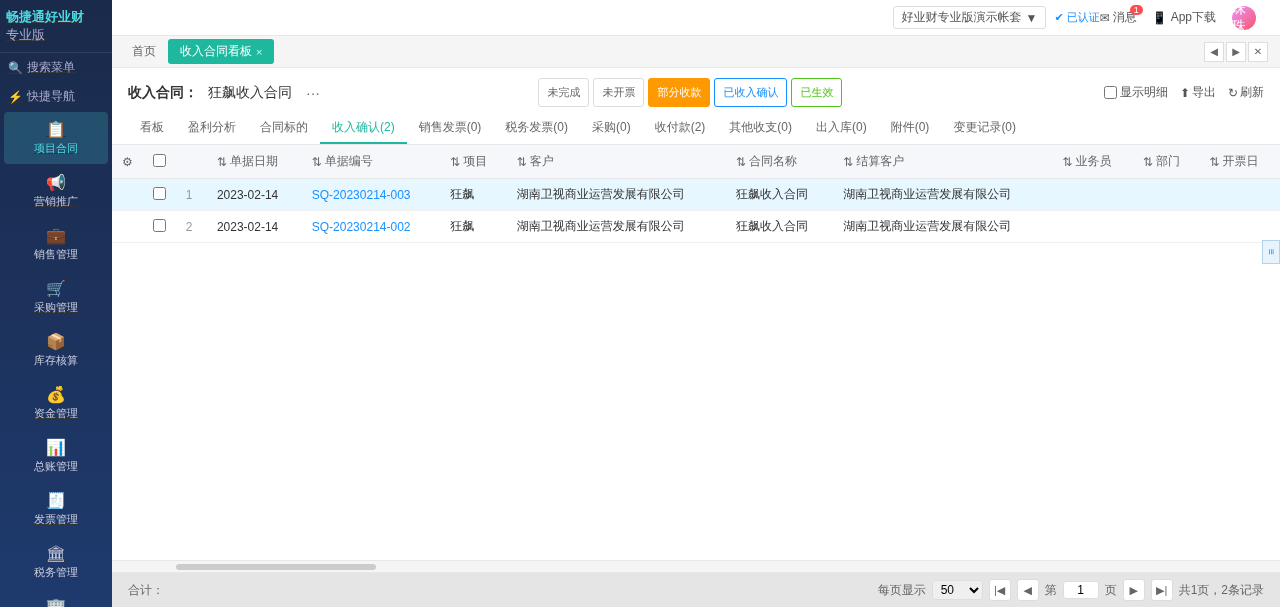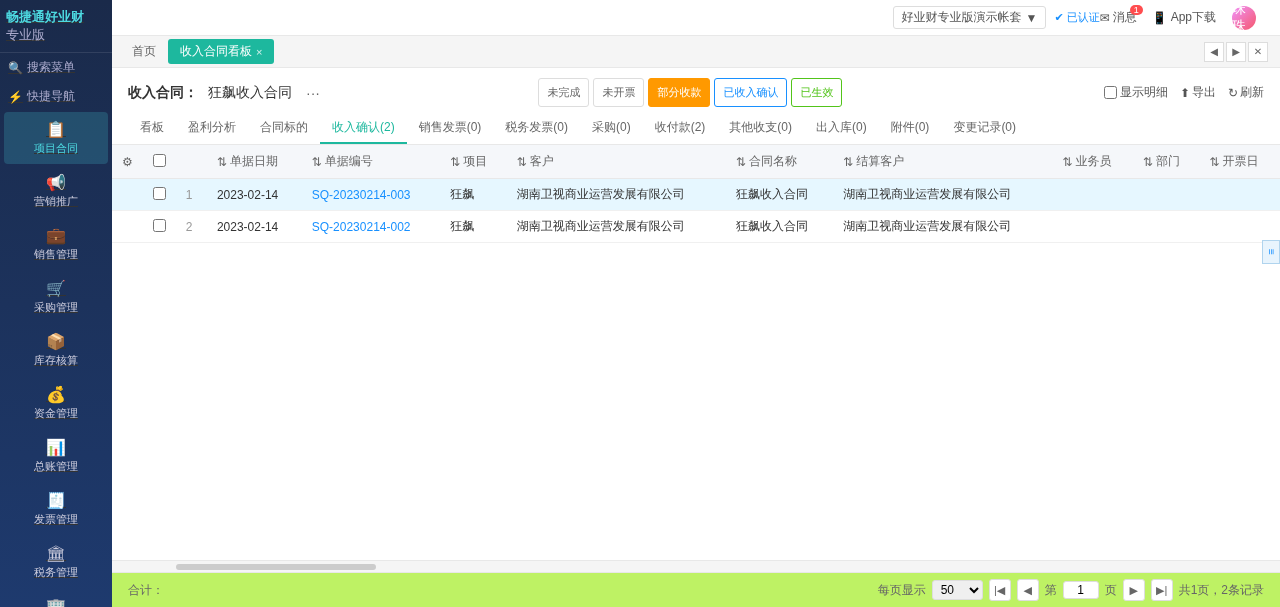--- a/index.html
+++ b/index.html
@@ -61,21 +61,21 @@
     thead th { background: #f5f7fa; padding: 8px 10px; text-align: left; border-bottom: 1px solid #e8e8e8; color: #666; font-weight: normal; white-space: nowrap; position: sticky; top: 0; }
     thead th .th-inner { display: flex; align-items: center; gap: 3px; }
     tbody td { padding: 7px 10px; border-bottom: 1px solid #f0f0f0; color: #333; }
     tbody tr.selected { background: #e6f7ff; }
     .link-text { color: #1890ff; cursor: pointer; text-decoration: none; }
     .row-num { color: #999; }
     .settings-col { width: 28px; }
     .checkbox-col { width: 28px; }
 
     
-    .table-footer { background: #bef264; padding: 6px 16px; border-top: 1px solid #e8e8e8; font-size: 12px; color: #666; display: flex; align-items: center; }
+    .table-footer { background: #e5e5e5; padding: 6px 16px; border-top: 1px solid #e8e8e8; font-size: 12px; color: #666; display: flex; align-items: center; }
     .pagination { display: flex; align-items: center; gap: 6px; margin-left: auto; font-size: 12px; color: #666; }
     .page-size-select { border: 1px solid #ddd; border-radius: 3px; padding: 1px 4px; font-size: 12px; }
     .page-btn { width: 22px; height: 22px; display: flex; align-items: center; justify-content: center; cursor: pointer; border: 1px solid #ddd; background: #fff; border-radius: 3px; font-size: 11px; color: #666; }
     .page-input { width: 36px; text-align: center; border: 1px solid #ddd; border-radius: 3px; padding: 1px 4px; font-size: 12px; }
 
     
     .scroll-bar-area { height: 12px; background: #f5f5f5; border-top: 1px solid #e8e8e8; display: flex; align-items: center; padding: 0 4px; }
     .scroll-thumb { height: 6px; width: 200px; background: #ccc; border-radius: 3px; margin-left: 60px; cursor: pointer; }
 
     .show-detail-check { display: flex; align-items: center; gap: 3px; font-size: 12px; color: #555; margin-left: 47px; }

